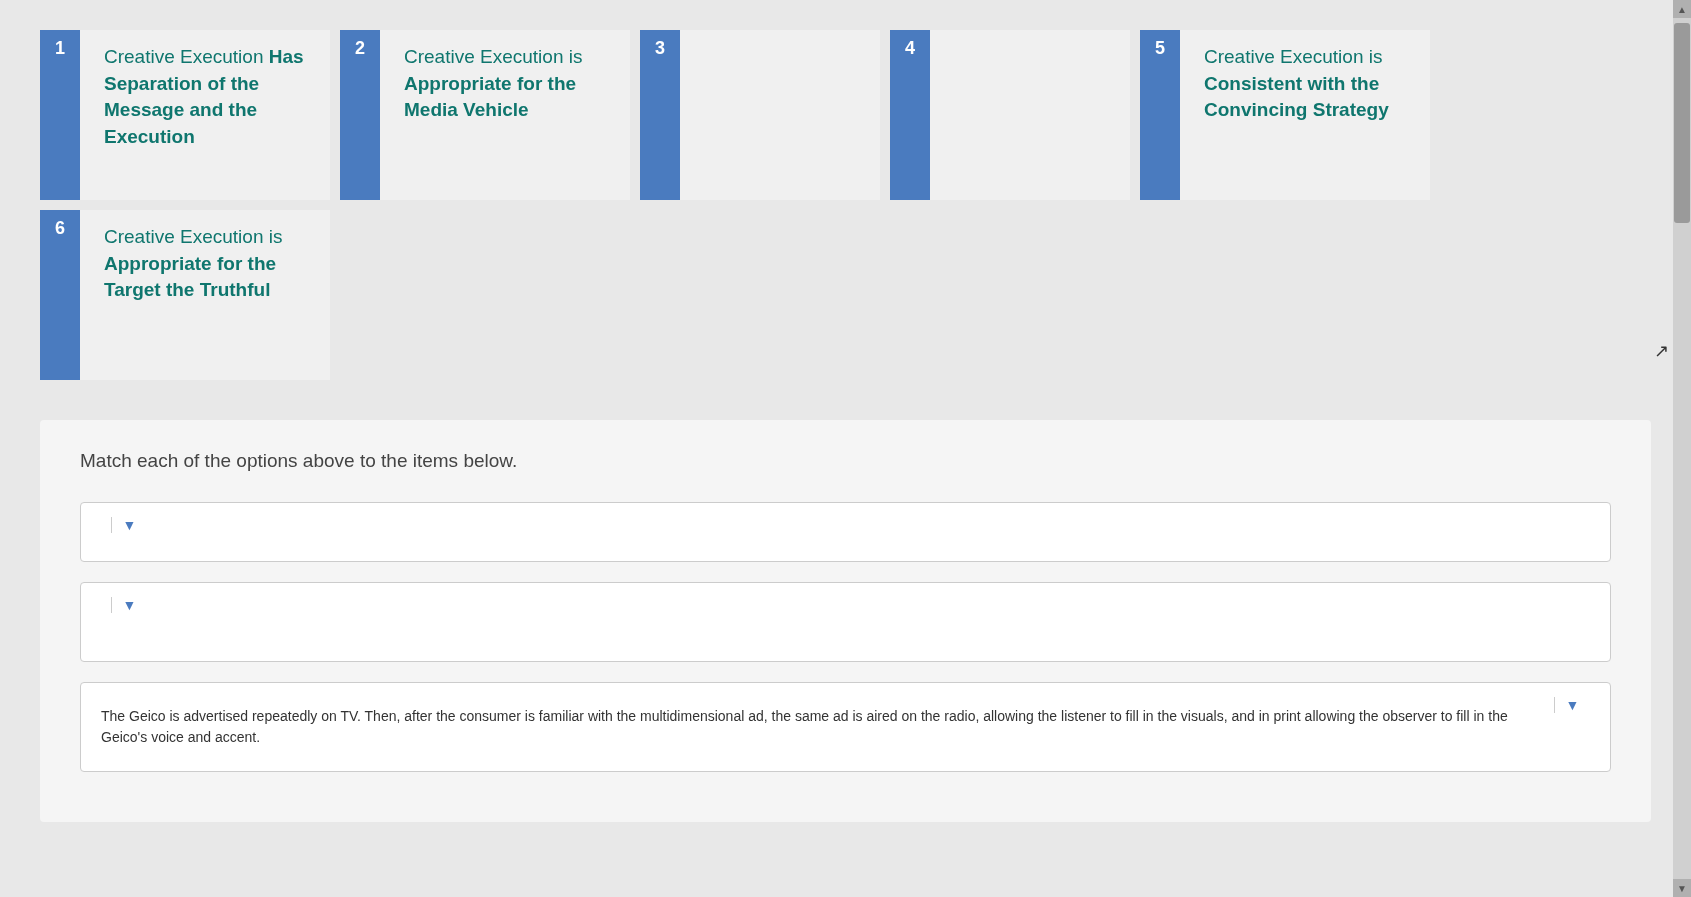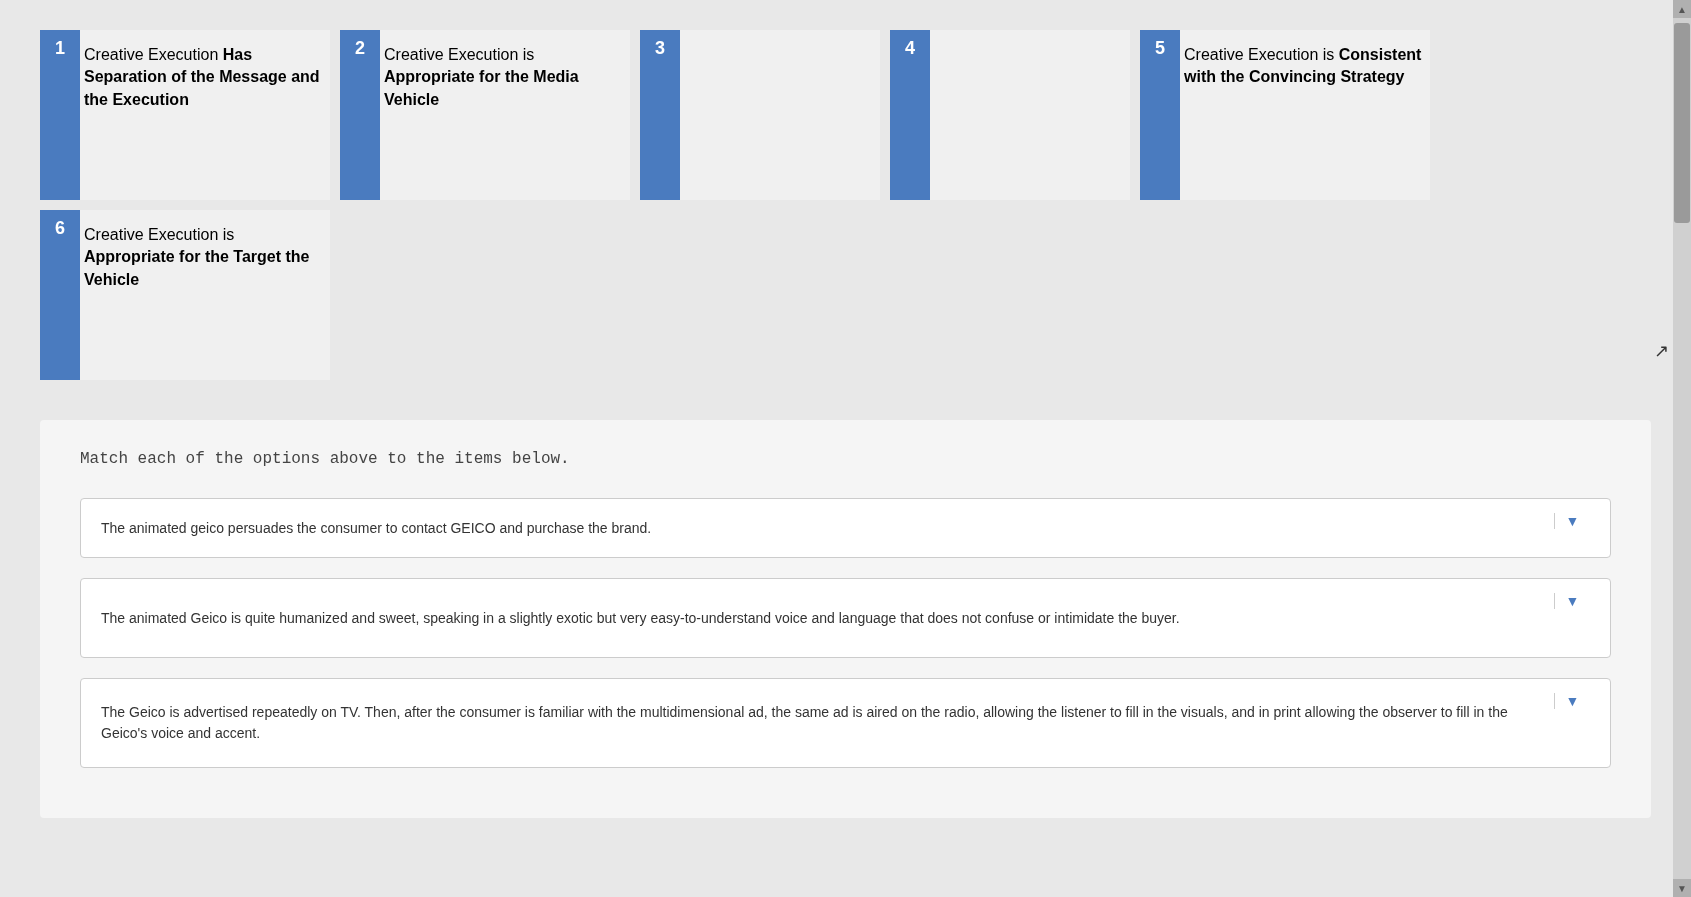--- a/index.html
+++ b/index.html
@@ -50,23 +50,23 @@
     }
 
     .card-number {
       color: white;
       font-size: 18px;
       font-weight: bold;
       text-align: center;
     }
 
     .card-body {
-      padding: 14px 4px;
-      font-size: 16px;
-      color: #000000;
+      padding: 14px 24px;
+      font-size: 19px;
+      color: #0f766e;
       line-height: 1.4;
     }
 
     .card-body .normal {
       font-weight: normal;
     }
 
     .card-body .bold {
       font-weight: bold;
     }
@@ -79,24 +79,23 @@
 
     
     .match-section {
       background: #f5f5f5;
       border-radius: 4px;
       padding: 30px 40px;
       margin-top: 10px;
     }
 
     .match-instruction {
-      font-size: 16px;
+      font-size: 19px;
       color: #444;
       margin-bottom: 30px;
-      font-family: Liberation Mono, monospace;
     }
 
     .dropdown-item {
       display: flex;
       align-items: center;
       background: white;
       border: 1.5px solid #ccc;
       border-radius: 4px;
       margin-bottom: 20px;
       min-height: 60px;
@@ -239,37 +238,35 @@
     </div>
 
   </div>
 
   <div class="cards-row-2">
     <div class="card">
       <div class="card-number-bar">
         <span class="card-number">6</span>
       </div>
       <div class="card-body">
-        <span class="normal">Creative Execution is </span><span class="bold">Appropriate for the Target the Vehicle</span>
+        <span class="normal">Creative Execution is </span><span class="bold">Appropriate for the Target the Truthful</span>
       </div>
     </div>
   </div>
 
   <div class="match-section">
     <p class="match-instruction">Match each of the options above to the items below.</p>
 
     <div class="dropdown-item">
-      <span class="dropdown-text">The animated geico persuades the consumer to contact GEICO and purchase the brand.</span>
       <div class="dropdown-arrow">
         <span>▼</span>
       </div>
     </div>
 
     <div class="dropdown-item tall">
-      <span class="dropdown-text">The animated Geico is quite humanized and sweet, speaking in a slightly exotic but very easy-to-understand voice and language that does not confuse or intimidate the buyer.</span>
       <div class="dropdown-arrow">
         <span>▼</span>
       </div>
     </div>
 
     <div class="dropdown-item taller">
       <span class="dropdown-text">The Geico is advertised repeatedly on TV. Then, after the consumer is familiar with the multidimensional ad, the same ad is aired on the radio, allowing the listener to fill in the visuals, and in print allowing the observer to fill in the Geico's voice and accent.</span>
       <div class="dropdown-arrow">
         <span>▼</span>
       </div>

